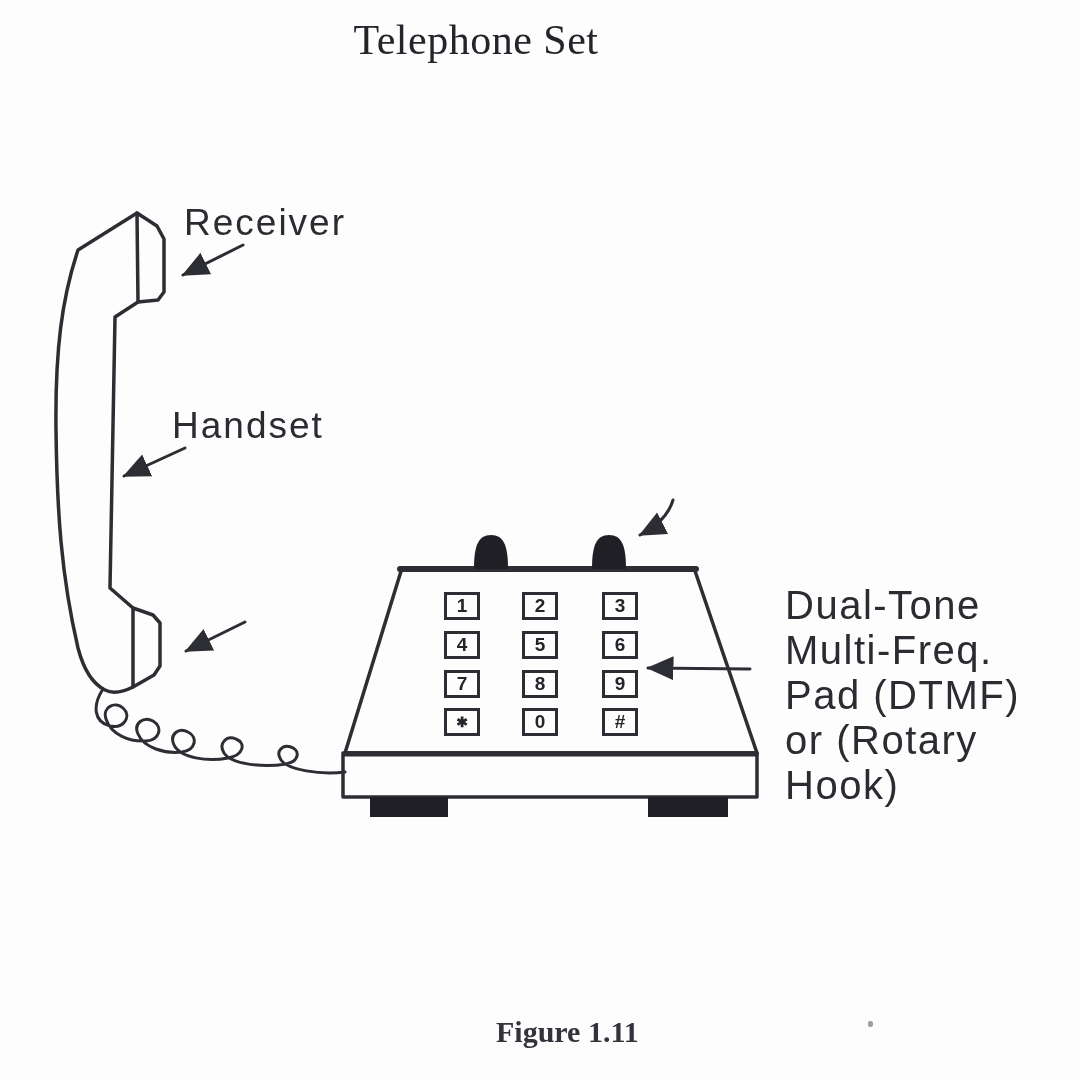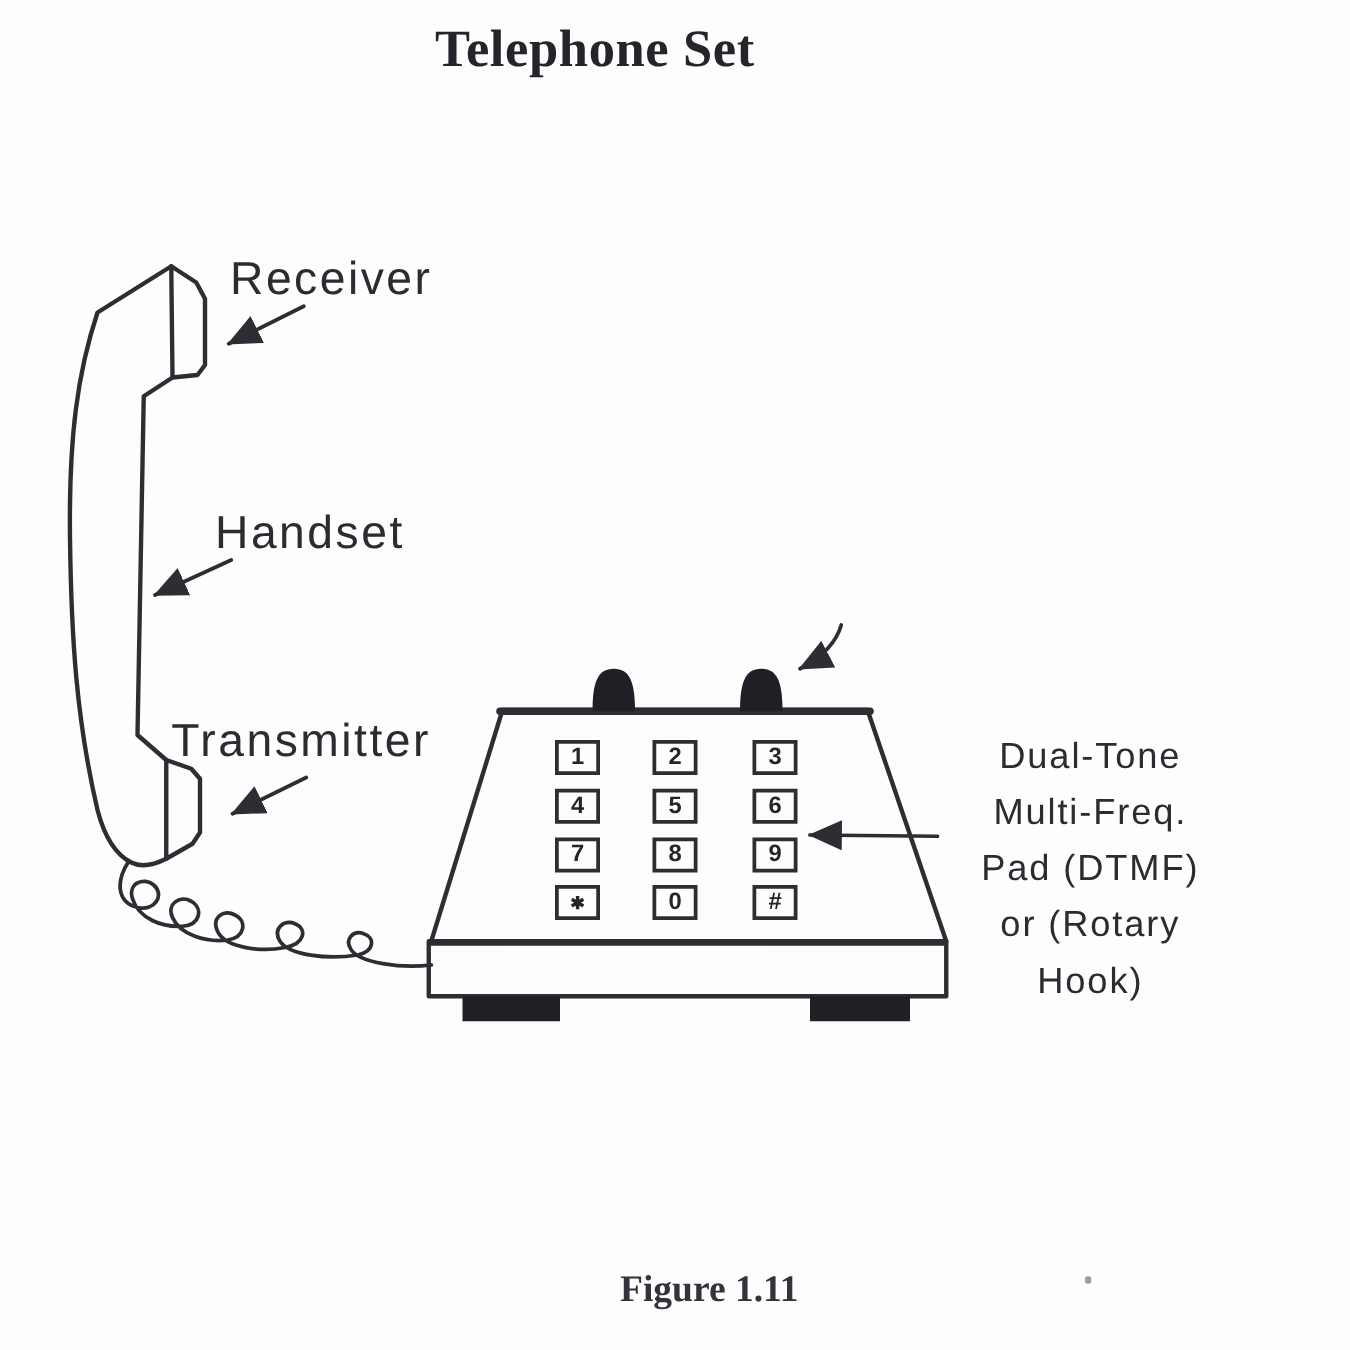--- a/index.html
+++ b/index.html
@@ -4,34 +4,34 @@
 <style>
   html,body{margin:0;padding:0;background:#e8e8e8;}
   .page{
     position:relative;width:1080px;height:1080px;margin:0 auto;
     background:#fdfdfd;overflow:hidden;
     font-family:"Liberation Sans", sans-serif;color:#2b2b31;
   }
   .art{position:absolute;left:0;top:0;width:1080px;height:1080px;}
   .page-title{
     position:absolute;left:0;top:16px;width:952px;text-align:center;
-    font-family:"Liberation Serif", serif;font-weight:700;font-size:42px;
+    font-family:"Liberation Serif", serif;font-weight:400;font-size:42px;
     letter-spacing:0.5px;color:#24242b;
   }
   .diag-label{
     position:absolute;font-size:37px;letter-spacing:2px;color:#2b2b31;
     white-space:nowrap;
   }
   .lbl-receiver{left:184px;top:202px;}
   .lbl-handset{left:172px;top:405px;}
   .lbl-transmitter{left:137px;top:572px;}
   .lbl-switchhook{left:427px;top:469px;}
   .dtmf{
-    position:absolute;left:785px;top:583px;font-size:29px;line-height:45px;
-    letter-spacing:1.5px;color:#2b2b31;text-align:center;
+    position:absolute;left:785px;top:583px;font-size:40px;line-height:45px;
+    letter-spacing:1.5px;color:#2b2b31;
   }
   .keypad{position:absolute;left:444px;top:592px;width:200px;height:150px;}
   .key{
     position:absolute;width:36px;height:28px;border:3px solid #2d2d34;
     box-sizing:border-box;display:flex;align-items:center;justify-content:center;
     font-weight:700;font-size:19px;letter-spacing:0;color:#24242b;background:#fdfdfd;
   }
   .keypad .key:nth-child(10){font-size:14px;}
   .fig-caption{
     position:absolute;left:484px;top:1015px;
@@ -82,21 +82,20 @@
       <path marker-end="url(#ah)" d="M 245 622 L 186 651"></path>
       <path marker-end="url(#ah)" d="M 673 500 Q 667 521 640 535"></path>
       <path marker-end="url(#ah)" d="M 750 669 L 648 668"></path>
     </g>
   </svg>
 
   <div class="page-title">Telephone Set</div>
 
   <div class="diag-label lbl-handset">Handset</div>
   <div class="diag-label lbl-receiver">Receiver</div>
-  <div class="diag-label lbl-transmitter">Transmitter</div>
 
   <div class="dtmf">
     <div>Dual-Tone</div>
     <div>Multi-Freq.</div>
     <div>Pad (DTMF)</div>
     <div>or (Rotary</div>
     <div>Hook)</div>
   </div>
 
   <div class="keypad">

